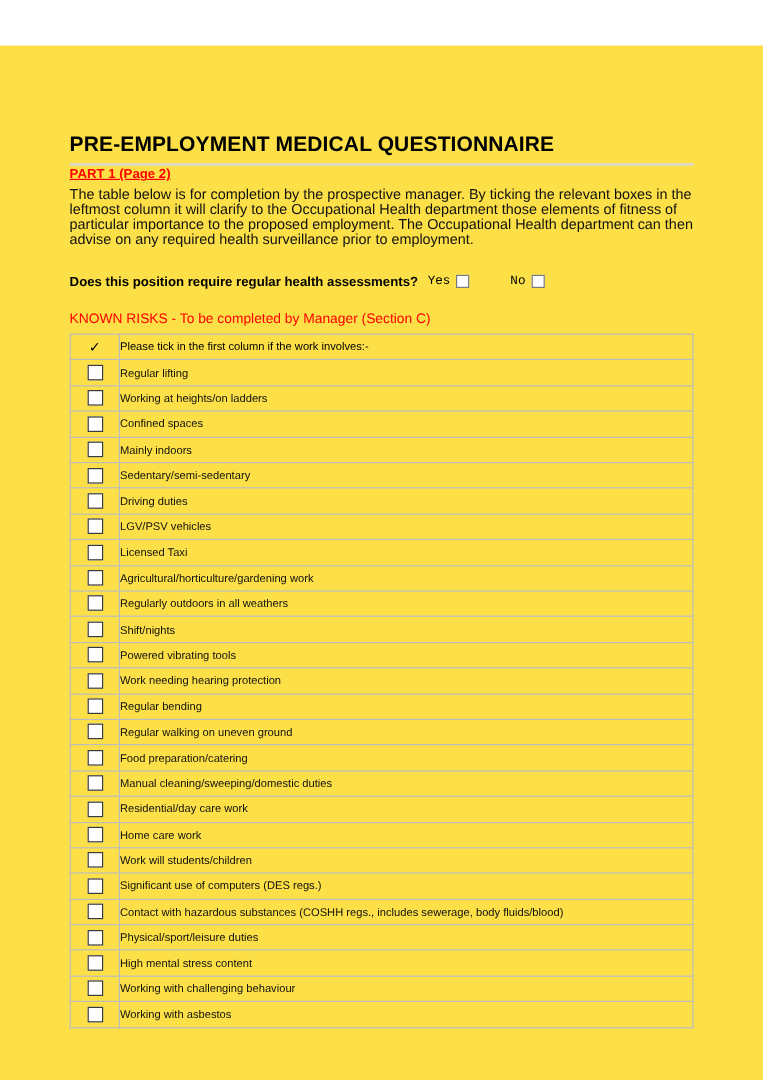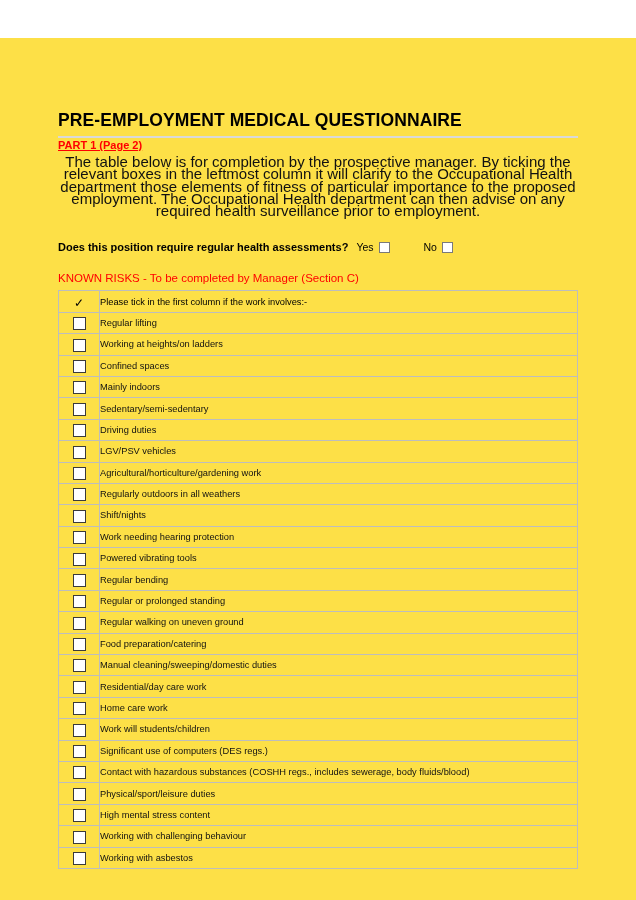--- a/index.html
+++ b/index.html
@@ -43,41 +43,42 @@
     font-size: 11px;
     font-weight: bold;
     color: #ff0000;
     text-decoration: underline;
     text-underline-offset: 1px;
     line-height: 1.35;
   }
   .intro-para {
     margin: 0;
     padding-top: 3px;
-    font-size: 15px;
+    font-size: 12px;
     line-height: 12.3px;
     color: #111111;
-    text-align: center;
+    text-align: left;
     max-width: 520px;
   }
   .assessment-row {
     display: flex;
     align-items: center;
     padding-top: 24px;
     font-size: 11px;
     font-weight: bold;
     color: #000000;
   }
   .assessment-question {
     margin-right: 8px;
     white-space: nowrap;
   }
   .answer-group {
     display: flex;
-    align-items: center;
+    align-items: flex-start;
+    font-family: Liberation Mono, monospace;
   }
   .answer-label {
     font-size: 10.5px;
     font-weight: normal;
     color: #000000;
     margin-right: 5px;
   }
   .answer-box {
     display: inline-block;
     width: 11px;
@@ -206,45 +207,45 @@
         <tr>
           <td class="tick-cell"><span class="row-box"></span></td>
           <td class="label-cell">Driving duties</td>
         </tr>
         <tr>
           <td class="tick-cell"><span class="row-box"></span></td>
           <td class="label-cell">LGV/PSV vehicles</td>
         </tr>
         <tr>
           <td class="tick-cell"><span class="row-box"></span></td>
+          <td class="label-cell">Licensed Taxi</td>
+        </tr>
+        <tr>
+          <td class="tick-cell"><span class="row-box"></span></td>
           <td class="label-cell">Agricultural/horticulture/gardening work</td>
         </tr>
         <tr>
           <td class="tick-cell"><span class="row-box"></span></td>
           <td class="label-cell">Regularly outdoors in all weathers</td>
         </tr>
         <tr>
           <td class="tick-cell"><span class="row-box"></span></td>
           <td class="label-cell">Shift/nights</td>
         </tr>
         <tr>
           <td class="tick-cell"><span class="row-box"></span></td>
+          <td class="label-cell">Powered vibrating tools</td>
+        </tr>
+        <tr>
+          <td class="tick-cell"><span class="row-box"></span></td>
           <td class="label-cell">Work needing hearing protection</td>
         </tr>
         <tr>
           <td class="tick-cell"><span class="row-box"></span></td>
-          <td class="label-cell">Powered vibrating tools</td>
-        </tr>
-        <tr>
-          <td class="tick-cell"><span class="row-box"></span></td>
           <td class="label-cell">Regular bending</td>
-        </tr>
-        <tr>
-          <td class="tick-cell"><span class="row-box"></span></td>
-          <td class="label-cell">Regular or prolonged standing</td>
         </tr>
         <tr>
           <td class="tick-cell"><span class="row-box"></span></td>
           <td class="label-cell">Regular walking on uneven ground</td>
         </tr>
         <tr>
           <td class="tick-cell"><span class="row-box"></span></td>
           <td class="label-cell">Food preparation/catering</td>
         </tr>
         <tr>

